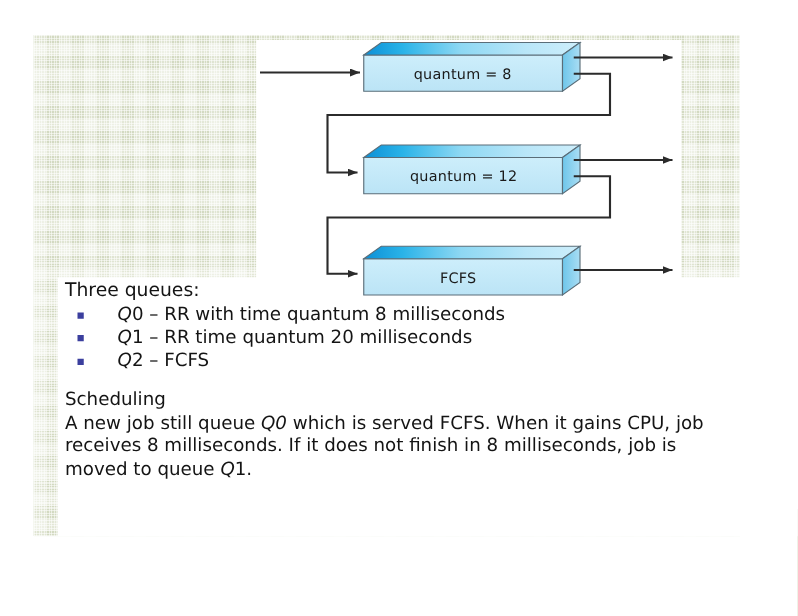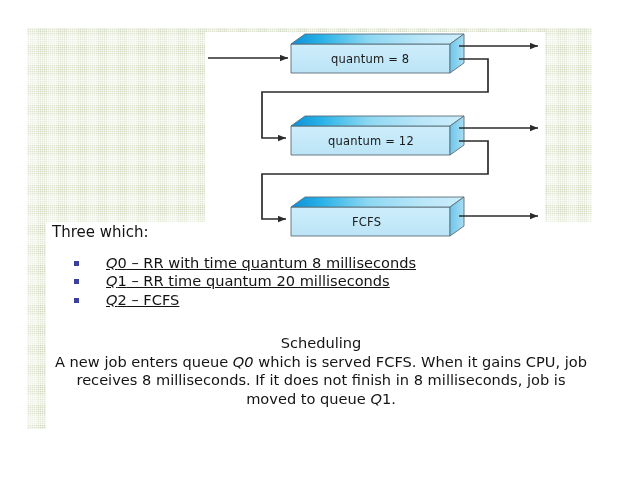--- a/index.html
+++ b/index.html
@@ -88,23 +88,22 @@
     font-size: 14.2px;
     line-height: 17.6px;
     font-family: "DejaVu Sans", "Liberation Sans", sans-serif;
   }
   .head-line {
     font-size: 15px;
     margin: 0 0 1px 0;
   }
   ul.queue-list {
     list-style: none;
-    margin: 12px;
+    margin: 0;
     padding: 0;
-    text-decoration: underline;
   }
   ul.queue-list li {
     position: relative;
     padding-left: 42px;
     margin: 0;
     line-height: 18.5px;
     font-size: 14.6px;
   }
   ul.queue-list li .bullet {
     position: absolute;
@@ -113,21 +112,20 @@
     width: 5px;
     height: 5px;
     background: #3b3f9e;
     display: block;
   }
   .ital { font-style: italic; }
   .para {
     margin: 0;
     font-size: 14.6px;
     line-height: 18.6px;
-    text-align: center;
   }
   .spacer-sm { height: 13px; }
   .spacer-md { height: 15px; }
 </style>
 </head>
 <body>
 
 <div id="slide">
 
   <div id="bg"></div>
@@ -180,41 +178,41 @@
     <polygon points="450,207 464,197 464,226 450,236" fill="url(#sidegrad)" stroke="#5a6d78" stroke-width="0.9"></polygon>
     <path d="M459,216 L538,216" stroke="#2b2b2b" stroke-width="1.7" fill="none" marker-end="url(#arrow)"></path>
   </svg>
 
   <div class="box-label" style="left:331px; top:52px;">quantum = 8</div>
   <div class="box-label" style="left:328px; top:134px;">quantum = 12</div>
   <div class="box-label" style="left:352px; top:215px;">FCFS</div>
 
   <div id="text-content">
 
-    <div class="head-line">Three which:</div>
+    <div class="head-line">Three queues:</div>
 
     <ul class="queue-list">
       <li>
         <span class="bullet"></span>
         <span class="ital">Q</span><span>0</span><span> – RR with time quantum 8 milliseconds</span>
       </li>
       <li>
         <span class="bullet"></span>
         <span class="ital">Q</span><span>1</span><span> – RR time quantum 20 milliseconds</span>
       </li>
       <li>
         <span class="bullet"></span>
         <span class="ital">Q</span><span>2</span><span> – FCFS</span>
       </li>
     </ul>
 
     <div class="spacer-sm"></div>
 
     <div class="para">Scheduling</div>
 
-    <div class="para"><span>A new job enters queue </span><span class="ital">Q0</span><span> which is served FCFS. When it gains CPU, job receives 8 milliseconds. If it does not finish in 8 milliseconds, job is moved to queue </span><span class="ital">Q</span><span>1.</span></div>
+    <div class="para"><span>A new job still queue </span><span class="ital">Q0</span><span> which is served FCFS. When it gains CPU, job receives 8 milliseconds. If it does not finish in 8 milliseconds, job is moved to queue </span><span class="ital">Q</span><span>1.</span></div>
 
     <div class="spacer-md"></div>
 
 
   </div>
 
 </div>
 
 </body></html>

